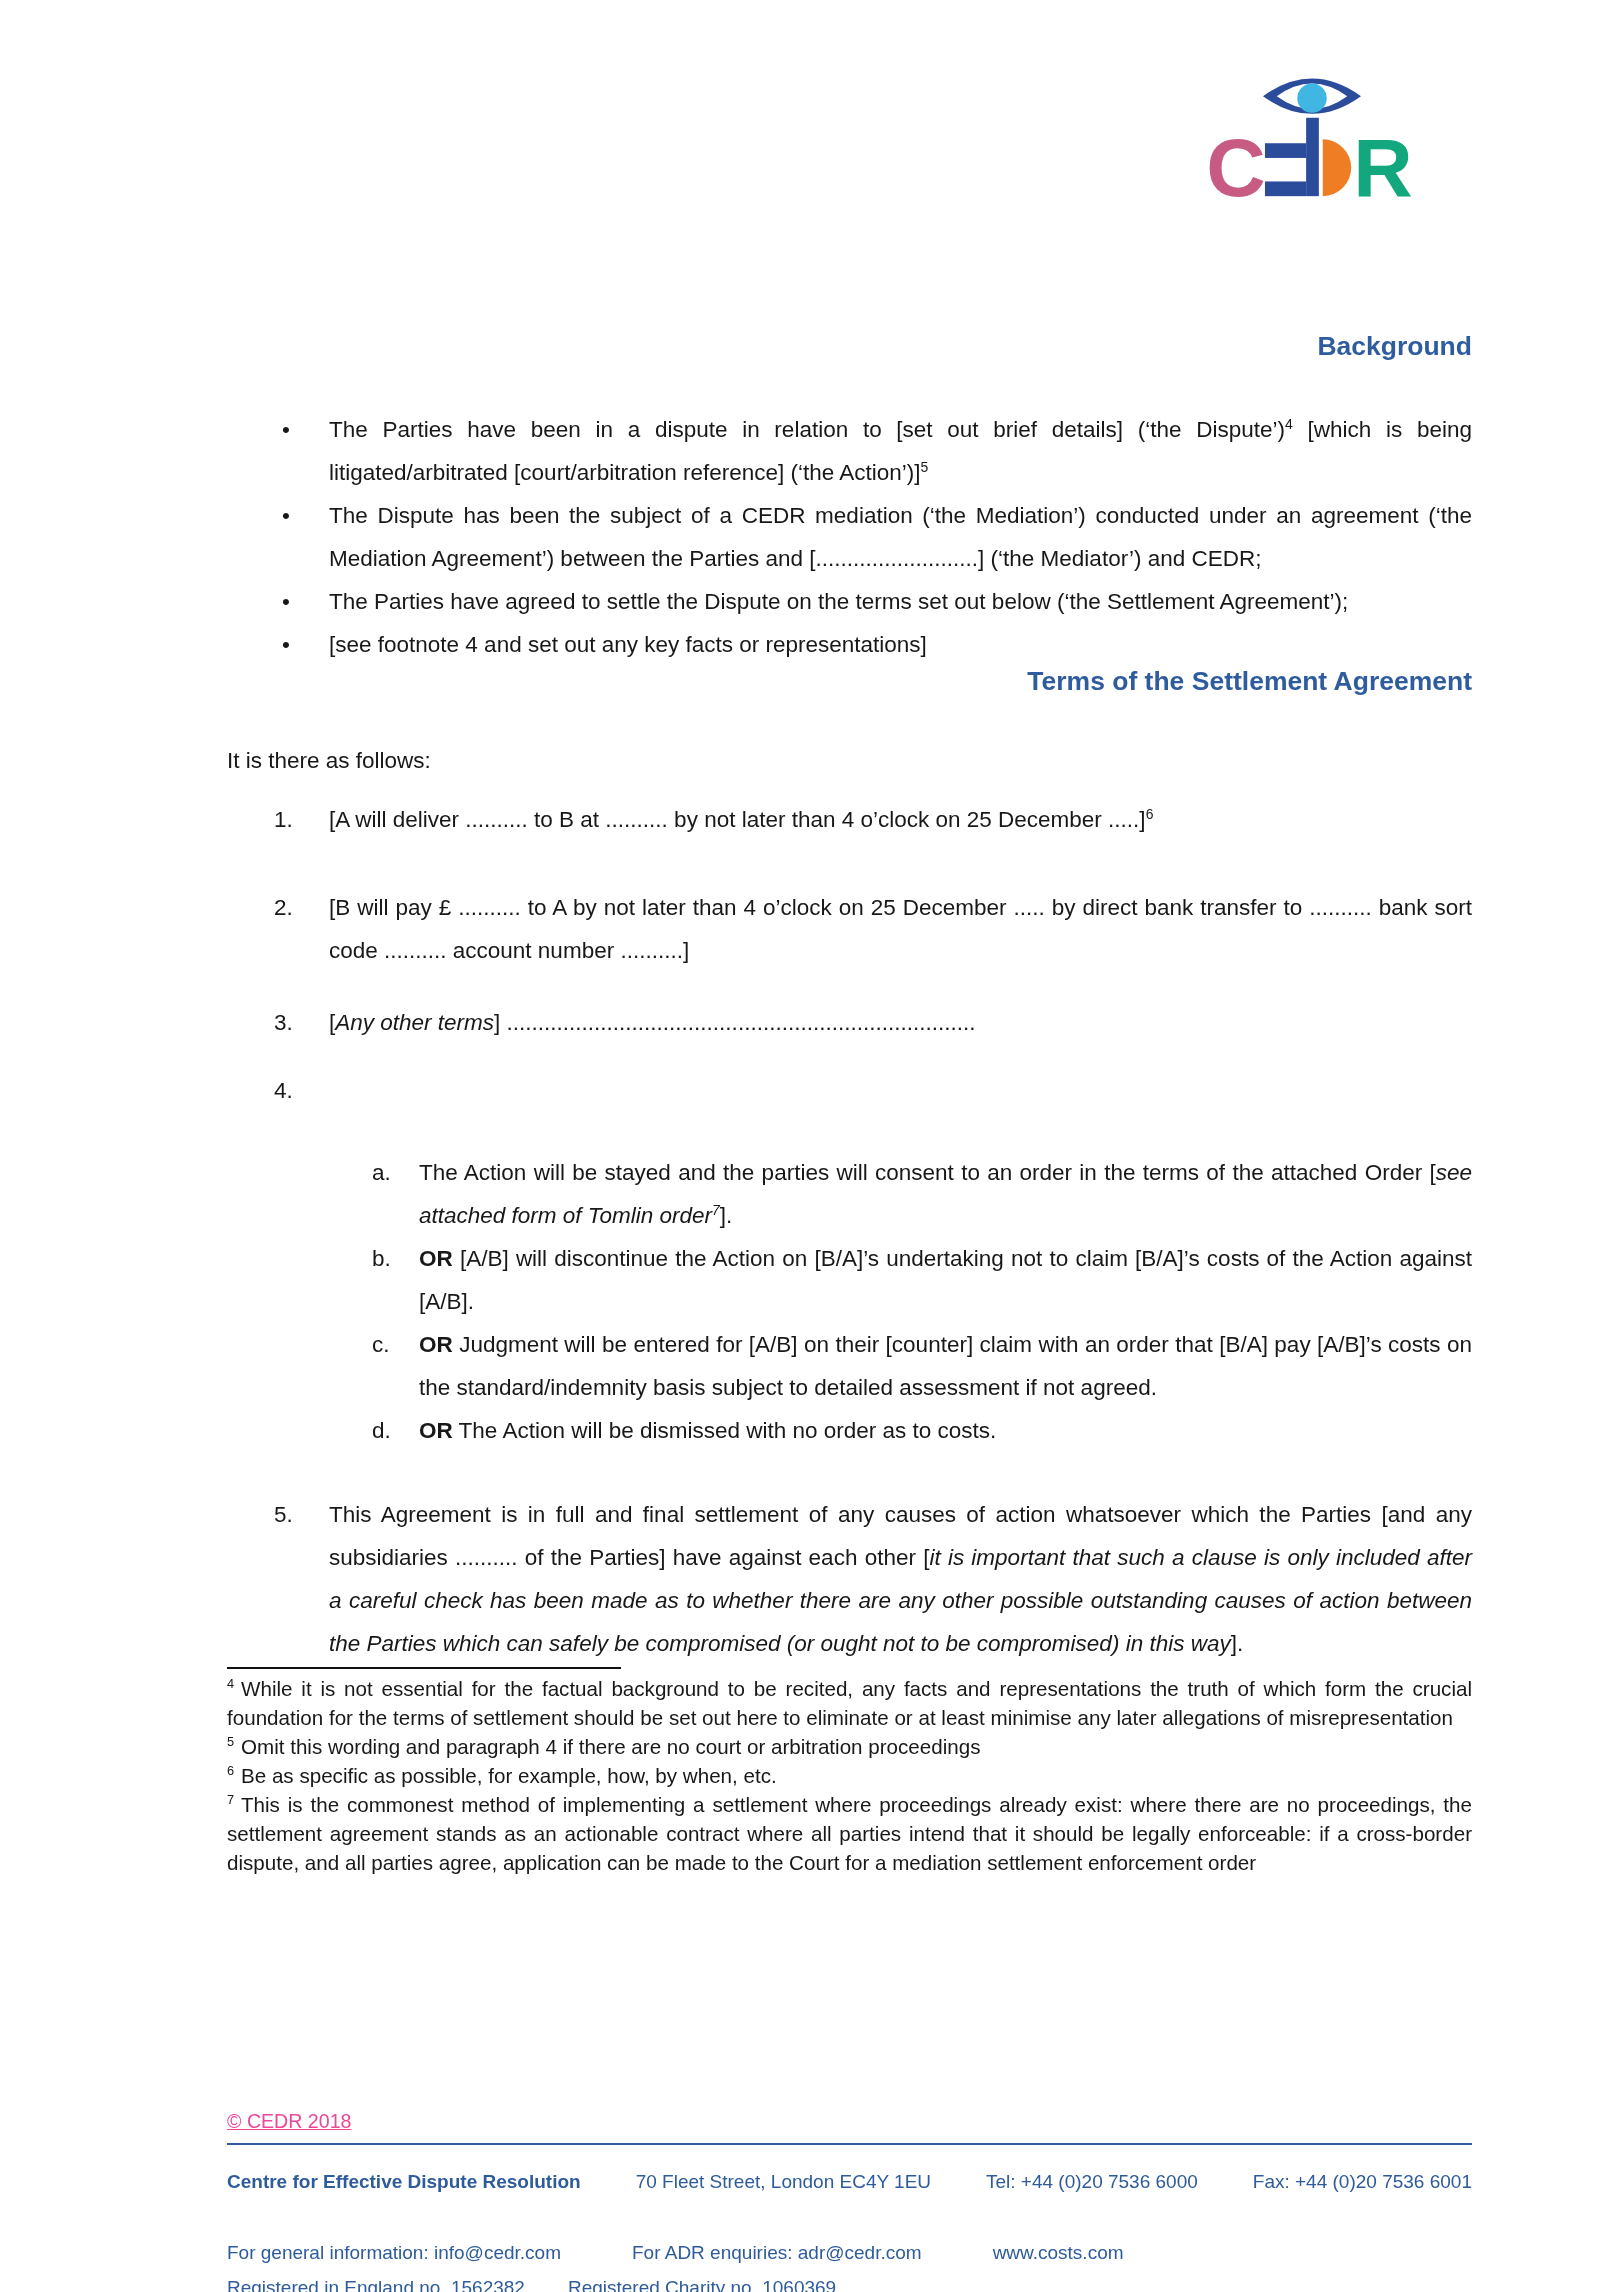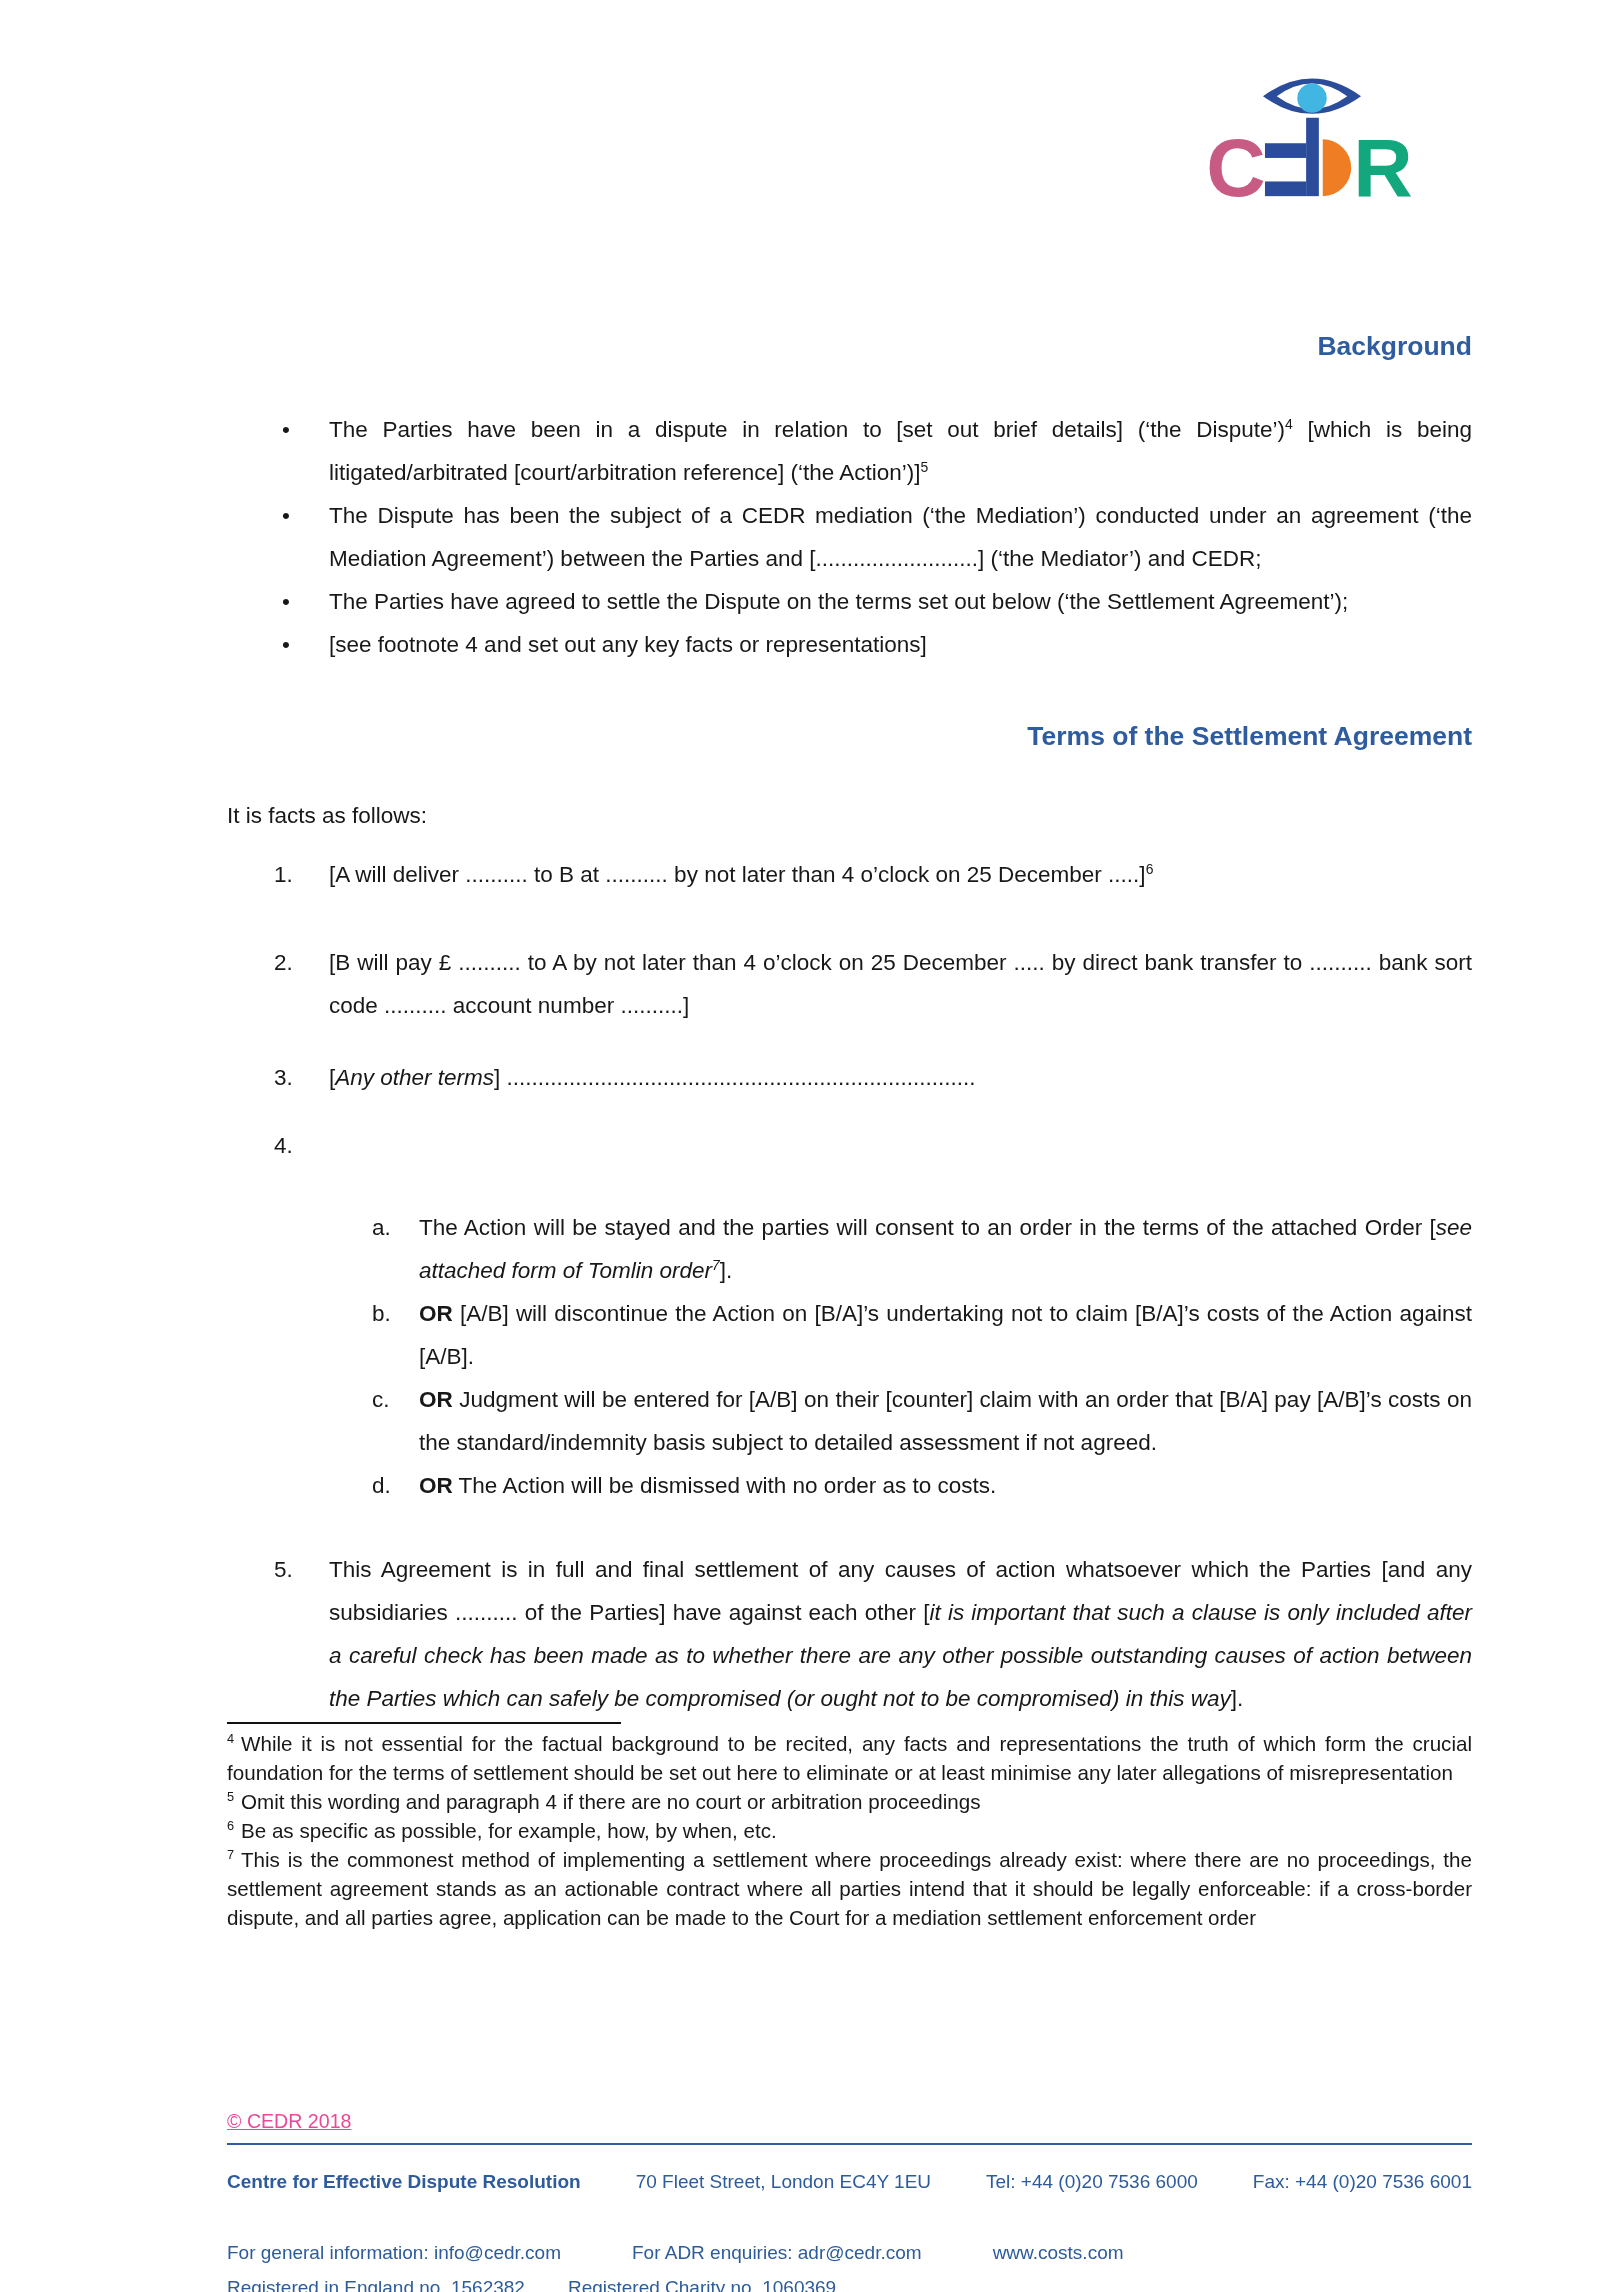--- a/index.html
+++ b/index.html
@@ -13,21 +13,21 @@
   }
   
   .logo { position:absolute; left:1209px; top:57px; width:206px; height:147px; }
   .logo text { font-family:"Liberation Sans", sans-serif; font-weight:bold; font-size:84px; }
   
   .content { position:absolute; left:227px; top:331px; width:1245px; }
   h1.sec {
     margin:0; font-size:26.5px; font-weight:bold; color:#2e5c9e; line-height:30px;
     text-align:right;
   }
-  h1.sec.terms { margin-top:55px; }
+  h1.sec.terms { }
   .bullets { list-style:none; margin:47px 0 0 0; padding:0; }
   .bullet-item { position:relative; padding-left:102px; line-height:43px; font-size:22.5px; text-align:justify; }
   .bullet-item .marker { position:absolute; left:55px; top:0; }
   .intro { margin:43px 0 0 0; font-size:22.5px; line-height:43px; }
   .items { margin-top:15.7px; }
   .num-item { position:relative; padding-left:102px; line-height:43px; font-size:22.5px; text-align:justify; min-height:43px; }
   .num-item .marker { position:absolute; left:47px; top:0; }
   .ni-1 { margin-bottom:45px; }
   .ni-2 { margin-bottom:29px; }
   .ni-3 { margin-bottom:25.5px; }
@@ -93,21 +93,21 @@
         <span><span>The Parties have agreed to settle the Dispute on the terms set out below (‘the Settlement Agreement’);</span></span>
       </li>
       <li class="bullet-item">
         <span class="marker">•</span>
         <span><span>[see footnote 4 and set out any key facts or representations]</span></span>
       </li>
     </ul>
 
     <h1 class="sec terms">Terms of the Settlement Agreement</h1>
 
-    <p class="intro">It is facts as follows:</p>
+    <p class="intro">It is there as follows:</p>
 
     <div class="items">
 
       <div class="num-item ni-1">
         <span class="marker">1.</span>
         <span><span>[A will deliver .......... to B at .......... by not later than 4 o’clock on 25 December .....]</span><sup>6</sup></span>
       </div>
 
       <div class="num-item ni-2">
         <span class="marker">2.</span>

